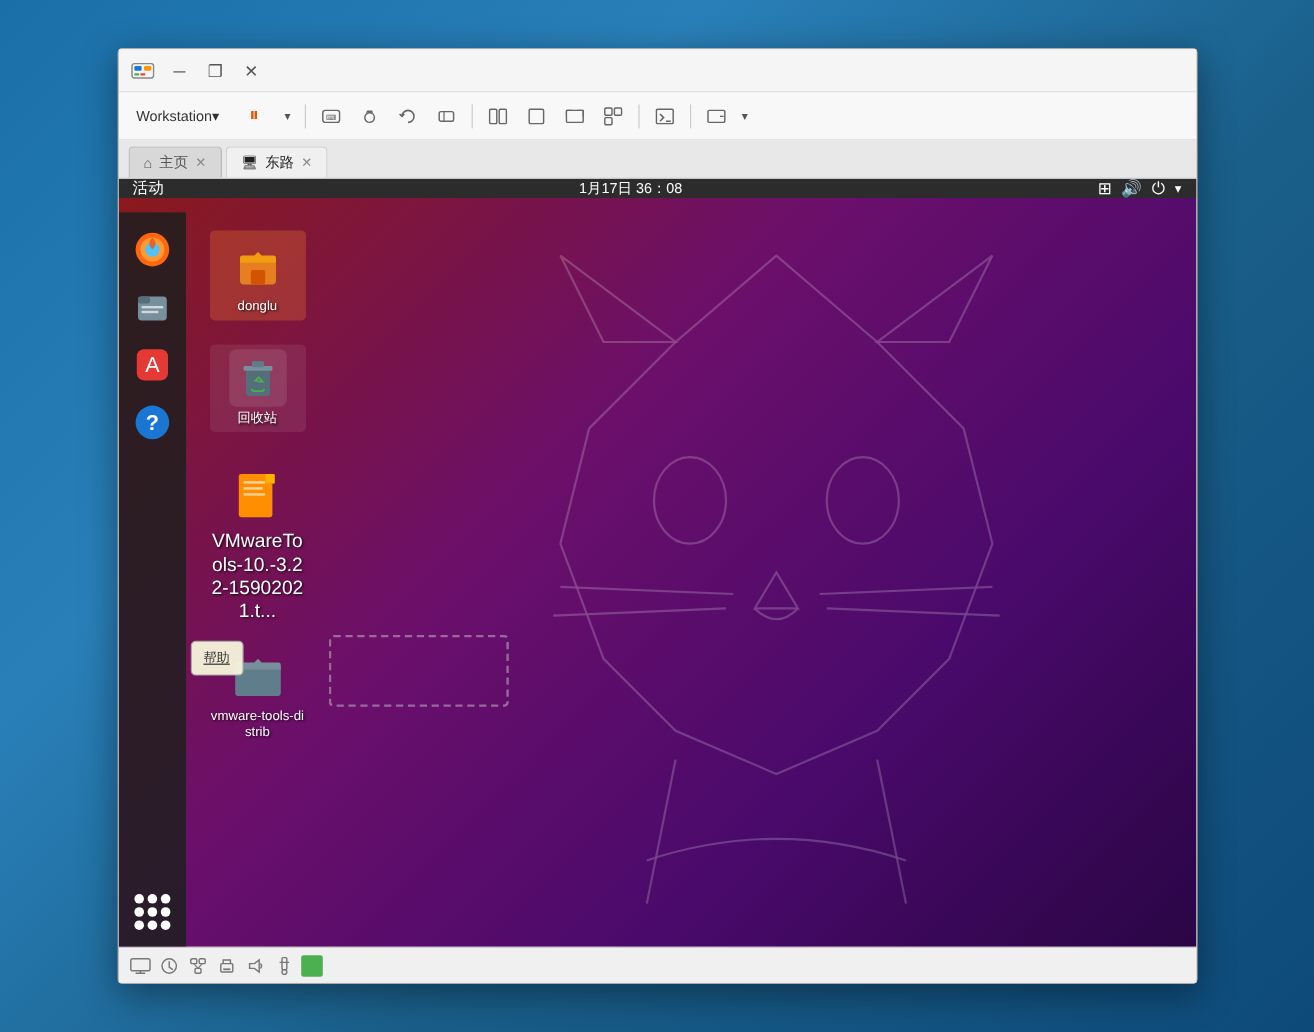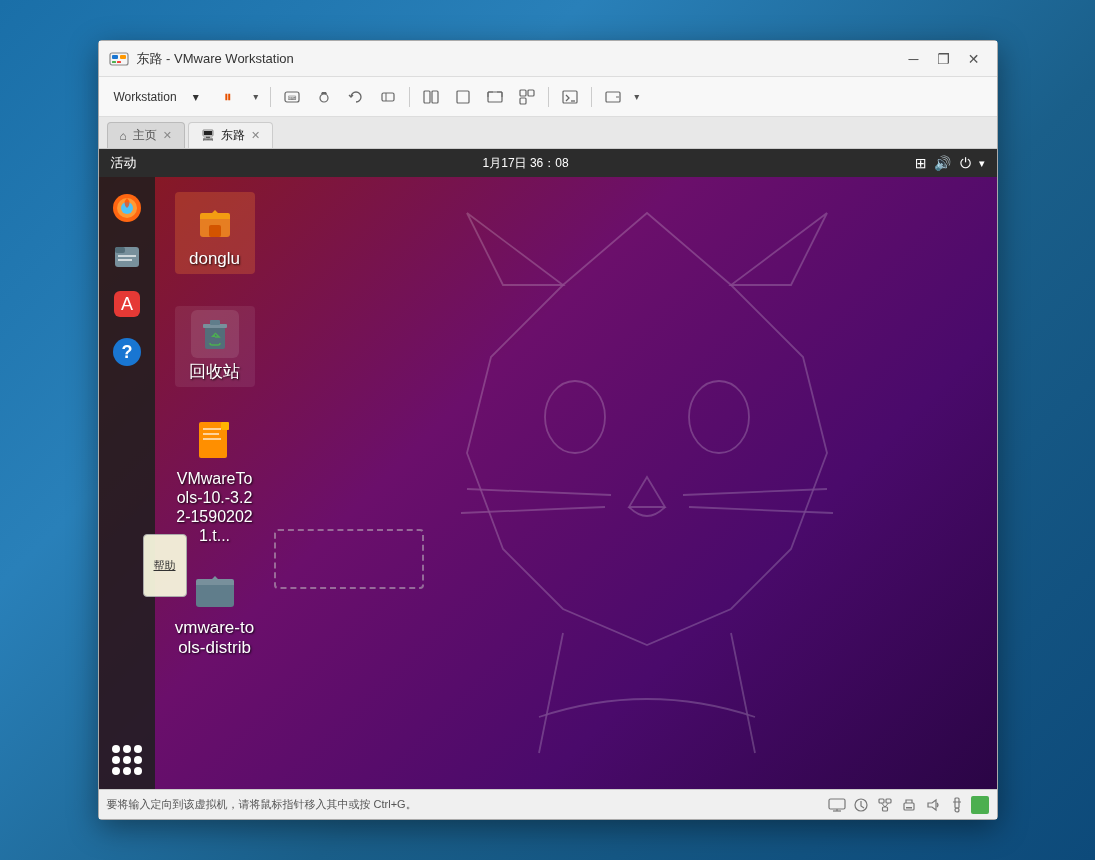--- a/index.html
+++ b/index.html
@@ -77,21 +77,21 @@
       gap: 2px;
     }
     .toolbar-btn {
       height: 28px;
       padding: 0 8px;
       border: 1px solid transparent;
       background: transparent;
       cursor: pointer;
       display: flex;
       align-items: center;
-      gap: 16px;
+      gap: 0;
       font-size: 12px;
       color: #333;
       border-radius: 3px;
       justify-content: center;
     }
     .toolbar-separator {
       width: 1px;
       height: 20px;
       background: #ccc;
       margin: 0 4px;
@@ -161,21 +161,21 @@
       display: flex;
       overflow: hidden;
     }
 
     
     .ubuntu-topbar {
       position: absolute;
       top: 0;
       left: 0;
       right: 0;
-      height: 28px;
+      height: 16px;
       background: #2c2c2c;
       display: flex;
       align-items: center;
       padding: 0 12px;
       z-index: 10;
       color: white;
       font-size: 12px;
     }
     .ubuntu-topbar-activities {
       margin-right: auto;
@@ -258,44 +258,44 @@
       width: 48px;
       height: 48px;
       display: flex;
       align-items: center;
       justify-content: center;
       font-size: 28px;
       margin-bottom: 4px;
       border-radius: 6px;
     }
     .desktop-icon-label {
-      font-size: 17px;
+      font-size: 11px;
       color: white;
       text-align: center;
       text-shadow: 1px 1px 2px rgba(0,0,0,0.8);
       word-break: break-all;
       line-height: 1.2;
     }
 
     
     .home-folder-bg {
       background: rgba(240,120,50,0.3);
       padding: 5px;
       border-radius: 4px;
     }
 
     
     .vmware-popup {
       position: absolute;
-      left: 44px;
+      left: 60px;
       top: 385px;
       background: rgba(245,245,220,0.95);
       border: 1px solid #aaa;
       border-radius: 4px;
-      padding: 23px 10px;
+      padding: 6px 10px;
       font-size: 11px;
       color: #333;
       z-index: 20;
       max-width: 120px;
       text-decoration: underline;
     }
 
     
     .dashed-area {
       position: absolute;
@@ -382,21 +382,20 @@
 
   <div class="title-bar">
 
     <svg class="title-bar-icon" viewBox="0 0 20 20">
       <rect x="1" y="4" width="18" height="12" rx="2" fill="none" stroke="#888" stroke-width="1.2"></rect>
       <rect x="3" y="6" width="6" height="4" rx="1" fill="#1976d2"></rect>
       <rect x="11" y="6" width="6" height="4" rx="1" fill="#ff9800"></rect>
       <rect x="3" y="12" width="4" height="2" rx="0.5" fill="#4caf50"></rect>
       <rect x="8" y="12" width="4" height="2" rx="0.5" fill="#f44336"></rect>
     </svg>
-    <span class="title-bar-text">东路 - VMware Workstation</span>
     <div class="title-bar-controls">
       <button class="title-btn">─</button>
       <button class="title-btn">❐</button>
       <button class="title-btn close">✕</button>
     </div>
   </div>
 
   <div class="toolbar">
     <button class="toolbar-btn">
       <span>Workstation</span>
@@ -584,21 +583,21 @@
           <div class="desktop-icon-img">
             <svg width="40" height="40" viewBox="0 0 40 40">
               <rect x="5" y="14" width="30" height="22" rx="3" fill="#e67e22"></rect>
               <path d="M5 18 L5 14 Q5 12 7 12 L17 12 L20 9 L23 12 L33 12 Q35 12 35 14 L35 18Z" fill="#f39c12"></path>
               <rect x="14" y="24" width="12" height="12" rx="2" fill="#d35400"></rect>
             </svg>
           </div>
           <span class="desktop-icon-label">donglu</span>
         </div>
 
-        <div class="desktop-icon" style="background: rgba(255,255,255,0.08); border-radius:4px; padding:4px;margin-top:12px;">
+        <div class="desktop-icon" style="background: rgba(255,255,255,0.08); border-radius:4px; padding:4px;">
           <div class="desktop-icon-img recycle-icon">
             <svg width="38" height="38" viewBox="0 0 38 38">
               <rect x="9" y="12" width="20" height="22" rx="2" fill="#546e7a"></rect>
               <rect x="7" y="9" width="24" height="4" rx="1" fill="#78909c"></rect>
               <rect x="14" y="5" width="10" height="5" rx="1" fill="#607d8b"></rect>
 
               <path d="M19 18 L15 22 L19 22 L19 18Z" fill="#4caf50"></path>
               <path d="M19 18 L23 22 L19 22" fill="none" stroke="#4caf50" stroke-width="1.5"></path>
               <path d="M14 28 Q14 30 16 30 L22 30 Q24 30 24 28" fill="none" stroke="#4caf50" stroke-width="1.5"></path>
             </svg>
@@ -634,21 +633,20 @@
       <div class="vmware-popup">
         <span>帮助</span>
       </div>
 
       <div class="dashed-area"></div>
 
     </div>
   </div>
 
   <div class="status-bar">
-    <span class="status-bar-text">要将输入定向到该虚拟机，请将鼠标指针移入其中或按 Ctrl+G。</span>
     <div class="status-bar-icons">
       <div class="status-icon">
         <svg width="18" height="14" viewBox="0 0 18 14">
             <rect x="1" y="1" width="16" height="10" rx="1.5" fill="none" stroke="#777" stroke-width="1.2"></rect>
             <line x1="9" y1="11" x2="9" y2="13" stroke="#777" stroke-width="1.2"></line>
             <line x1="5" y1="13" x2="13" y2="13" stroke="#777" stroke-width="1.2"></line>
           </svg>
       </div>
       <div class="status-icon">
         <svg width="16" height="16" viewBox="0 0 16 16">

